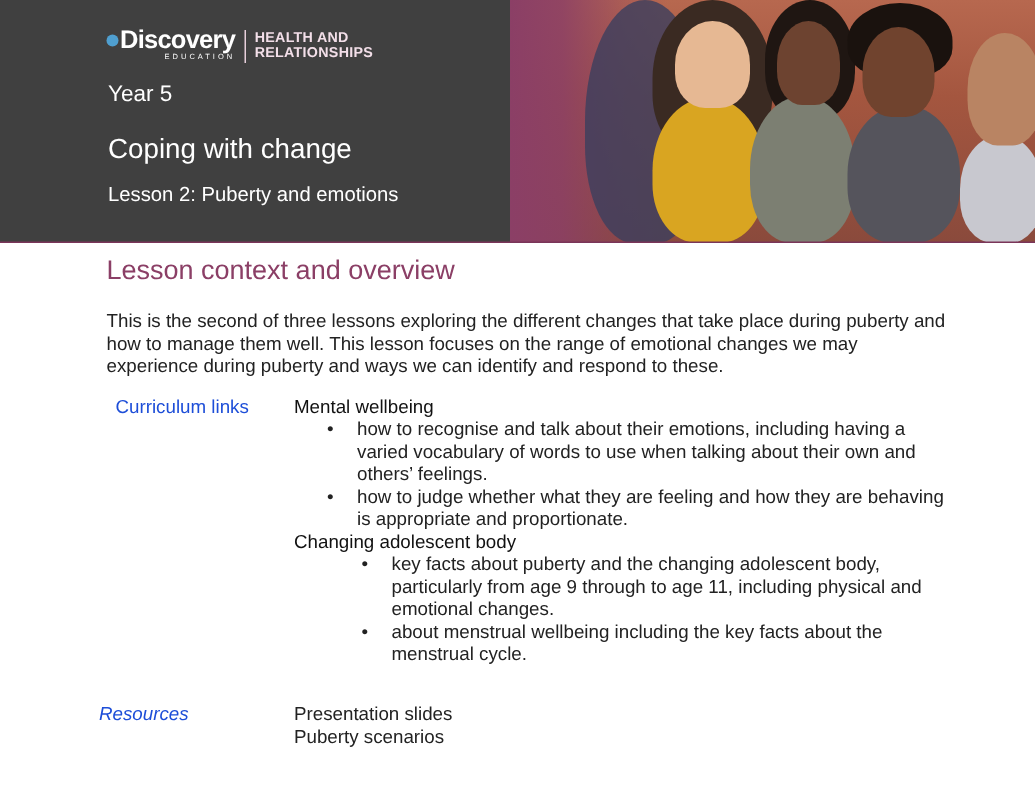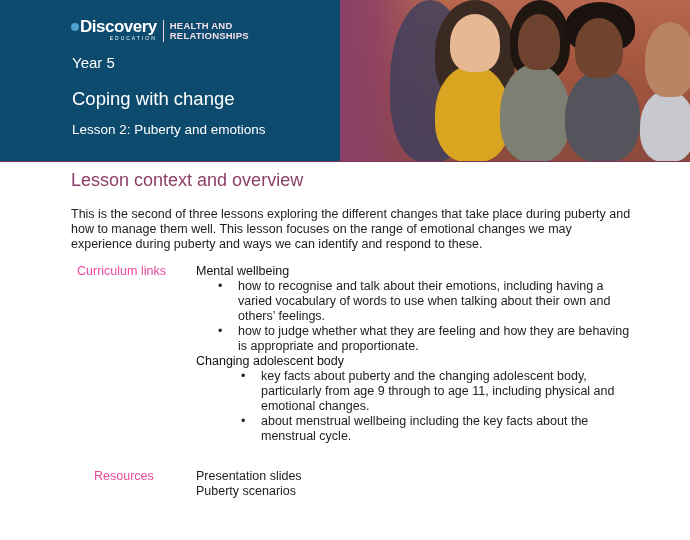--- a/index.html
+++ b/index.html
@@ -1,21 +1,21 @@
 <!DOCTYPE html>
 <html><head>
   <meta charset="utf-8">
   <style>
     * { box-sizing: border-box; margin: 0; padding: 0; }
     html, body { width: 690px; height: 540px; overflow: hidden; background: #ffffff; }
     body { font-family: "Liberation Sans", "DejaVu Sans", sans-serif; color: #222222; position: relative; }
 
     .header {
       position: absolute; left: 0; top: 0; width: 690px; height: 162px;
-      background: #0c4a6e; overflow: hidden;
+      background: #404040; overflow: hidden;
     }
     .header-bottom-line { position: absolute; left: 0; top: 161px; width: 690px; height: 1px; background: #7a3559; }
 
     .photo {
       position: absolute; left: 340px; top: 0; width: 350px; height: 162px;
       background:
         linear-gradient(90deg, #8b3f66 0%, rgba(139,63,102,0.85) 10%, rgba(139,63,102,0.25) 22%, rgba(139,63,102,0) 30%),
         linear-gradient(180deg, #b7684f 0%, #a4563f 40%, #8a4a3c 100%);
     }
     .photo .kid { position: absolute; border-radius: 50% 50% 40% 40%; }
@@ -40,23 +40,23 @@
     .logo-divider { width: 1px; height: 22px; background: #e7cfdb; margin: 0 6px; }
     .logo-product { color: #f3dfe9; font-size: 9.5px; line-height: 10px; letter-spacing: 0.2px; font-weight: bold; }
 
     .year { position: absolute; left: 72px; top: 54px; color: #ffffff; font-size: 15px; }
     .title { position: absolute; left: 72px; top: 88px; color: #ffffff; font-size: 18.5px; }
     .lesson { position: absolute; left: 72px; top: 122px; color: #ffffff; font-size: 13.5px; }
 
     .section-heading { position: absolute; left: 71px; top: 170px; color: #8b3f66; font-size: 18px; }
     .overview { position: absolute; left: 71px; top: 207px; width: 560px; font-size: 12.5px; line-height: 15px; color: #222; }
 
-    .row-label { position: absolute; color: #ec4899; font-size: 12.5px; }
+    .row-label { position: absolute; color: #1d4ed8; font-size: 12.5px; }
     .curriculum-label { left: 77px; top: 264px; }
-    .resources-label { left: 94px; top: 469px; }
+    .resources-label { left: 66px; top: 469px; font-style: italic; }
 
     .curriculum { position: absolute; left: 196px; top: 264px; width: 440px; font-size: 12.5px; line-height: 15px; }
     .group-title { color: #111; font-weight: normal; }
     .bullets { list-style: none; }
     .bullets li { position: relative; }
     .bullets li .dot { position: absolute; left: 0; top: 0; }
     .group-1 .bullets li { padding-left: 42px; margin-left: 0; }
     .group-1 .bullets li .dot { left: 22px; }
     .group-2 .bullets li { padding-left: 65px; }
     .group-2 .bullets li .dot { left: 45px; }

